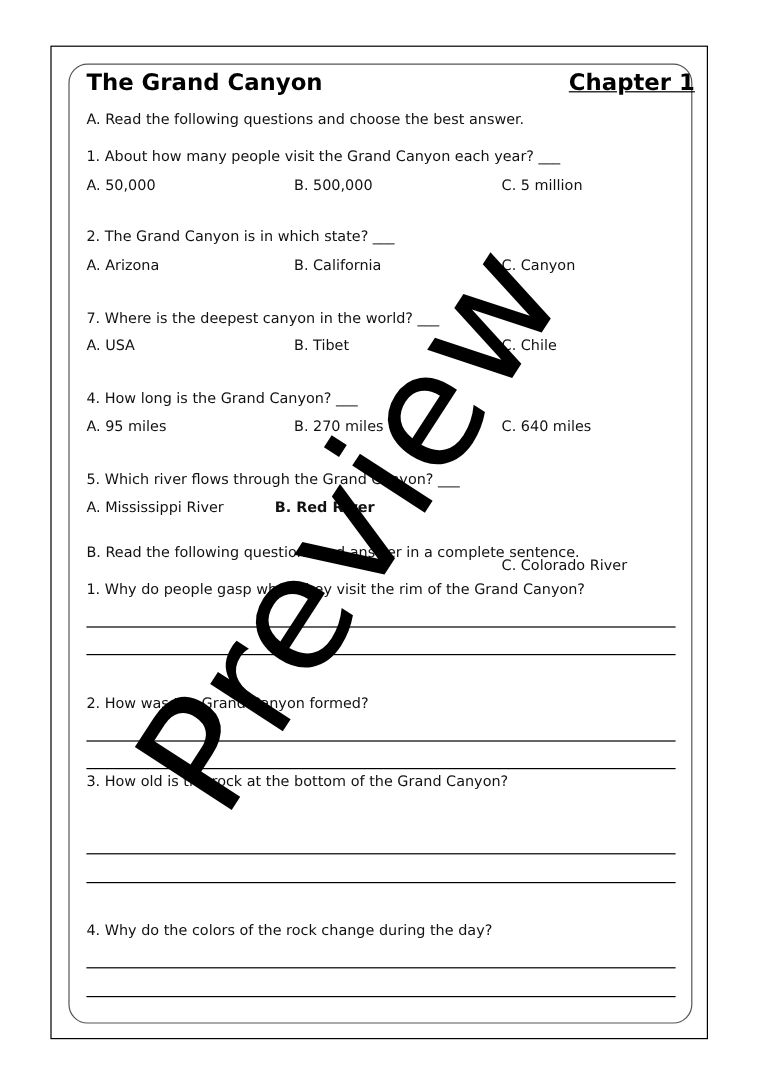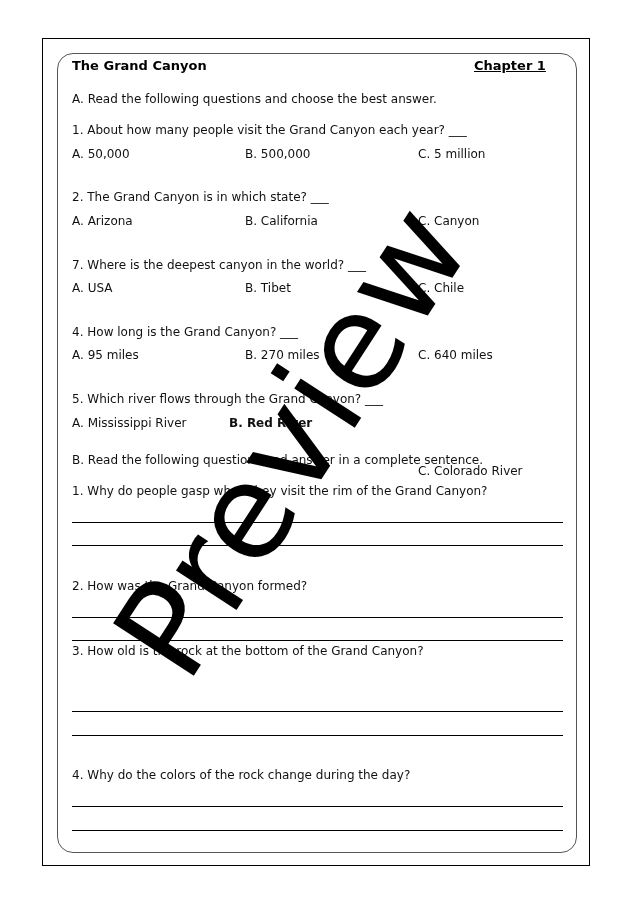--- a/index.html
+++ b/index.html
@@ -3,21 +3,21 @@
   <meta charset="utf-8">
   <style>
     html, body { margin: 0; padding: 0; background: #ffffff; }
     body { width: 634px; height: 905px; position: relative; overflow: hidden;
            font-family: "DejaVu Sans", sans-serif; color: #111; }
     .outer { position: absolute; left: 42px; top: 38px; width: 548px; height: 828px;
              border: 1px solid #000; box-sizing: border-box; }
     .inner { position: absolute; left: 57px; top: 53px; width: 520px; height: 800px;
              border: 1px solid #555; border-radius: 16px; box-sizing: border-box; }
     .abs { position: absolute; white-space: nowrap; }
-    .title { font-weight: bold; font-size: 13px; color: #000; text-align: right; }
+    .title { font-weight: bold; font-size: 19px; color: #000; text-align: right; }
     .txt { font-size: 12px; color: #111; }
     .line { position: absolute; left: 72px; width: 491px; height: 0;
             border-top: 1.5px solid #000; }
     .watermark { position: absolute; left: 292px; top: 440px;
                  transform: translate(-50%, -50%) rotate(-57deg);
                  font-family: "DejaVu Sans", sans-serif; font-size: 132px;
                  color: #000; white-space: nowrap; letter-spacing: 2px;
                  pointer-events: none; line-height: 1; }
   </style>
 </head>

